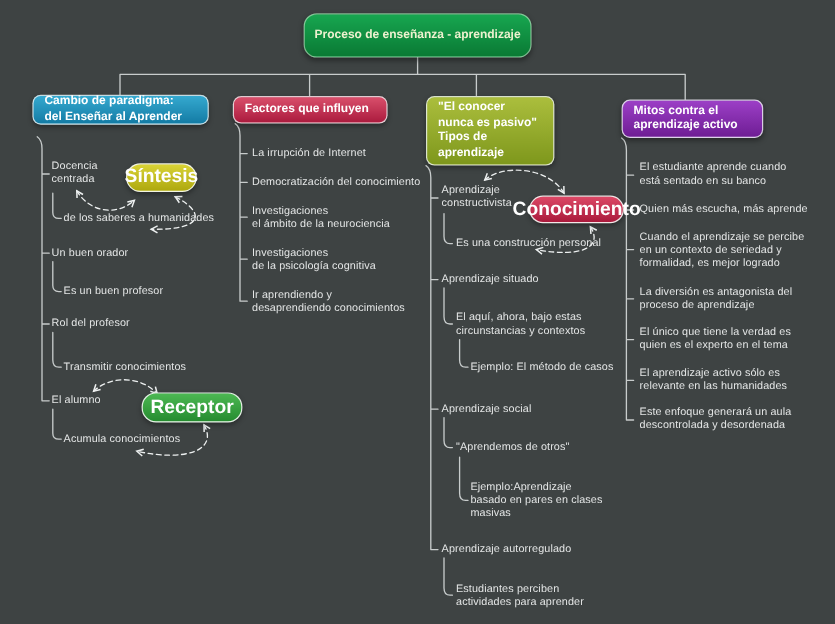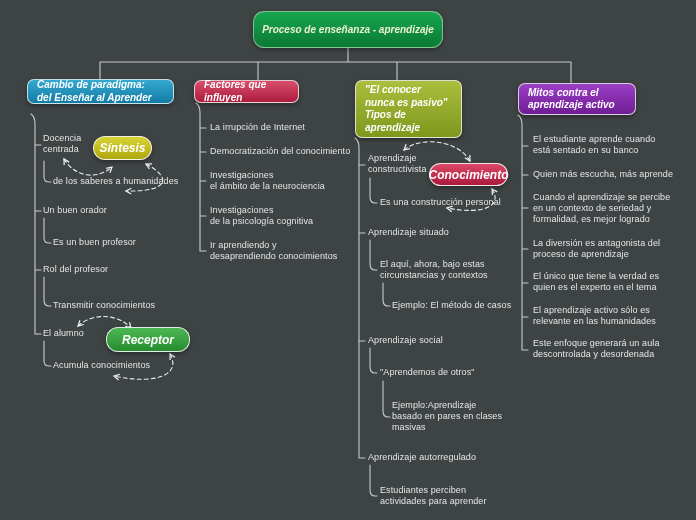--- a/index.html
+++ b/index.html
@@ -3,30 +3,30 @@
 <meta charset="utf-8">
 <style>
   html,body{margin:0;padding:0;background:#3e4343;}
   .canvas{position:relative;width:696px;height:520px;background:#3e4343;overflow:hidden;
           font-family:"Liberation Sans",sans-serif;}
   svg.wires{position:absolute;left:0;top:0;width:696px;height:520px;pointer-events:none;}
   .node{position:absolute;color:#e4e6e6;font-size:9px;line-height:11px;white-space:pre-line;
         width:max-content;letter-spacing:.1px;}
   .box{position:absolute;box-sizing:border-box;display:flex;align-items:center;
        color:#fff;font-weight:bold;border:1px solid rgba(236,240,240,.82);
-       box-shadow:0 2px 4px rgba(0,0,0,.35);font-style:italic;}
+       box-shadow:0 2px 4px rgba(0,0,0,.35);}
   .root{left:253px;top:11px;width:190px;height:37px;border-radius:11px;justify-content:center;
         background:linear-gradient(#17a650,#0a7a34);color:#edf1cf;font-size:10px;text-align:center;
         border-color:rgba(220,235,215,.55);}
   .hdr{font-size:10px;line-height:12.5px;padding:0 9px;white-space:pre-line;border-radius:7px;}
   .b-paradigma{left:27px;top:79px;width:147px;height:25px;background:linear-gradient(#35a9d0,#137ba4);}
-  .b-factores{left:194px;top:80px;width:105px;height:23px;background:linear-gradient(#d94f6b,#ab1b3e);}
+  .b-factores{left:194px;top:80px;width:129px;height:23px;background:linear-gradient(#d94f6b,#ab1b3e);}
   .b-tipos{left:355px;top:80px;width:107px;height:58px;background:linear-gradient(#abbe3d,#7e971c);}
   .b-mitos{left:518px;top:83px;width:118px;height:32px;background:linear-gradient(#9c3fc6,#6e1d94);}
-  .callout{font-size:12px;border-radius:12px;justify-content:center;border-color:rgba(245,248,245,.9);}
+  .callout{font-size:16px;border-radius:12px;justify-content:center;border-color:rgba(245,248,245,.9);margin-left:12px;}
   .c-sintesis{left:93px;top:136px;width:59px;height:24px;background:linear-gradient(#d9d335,#aea80e);}
   .c-receptor{left:106px;top:327px;width:84px;height:25px;background:linear-gradient(#4cb852,#268c30);}
   .c-conocimiento{left:429px;top:163px;width:79px;height:23px;background:linear-gradient(#dc4866,#aa1a3c);}
 </style>
 </head>
 <body>
 
 <div class="canvas">
 
   <svg class="wires" viewBox="0 0 696 520">

